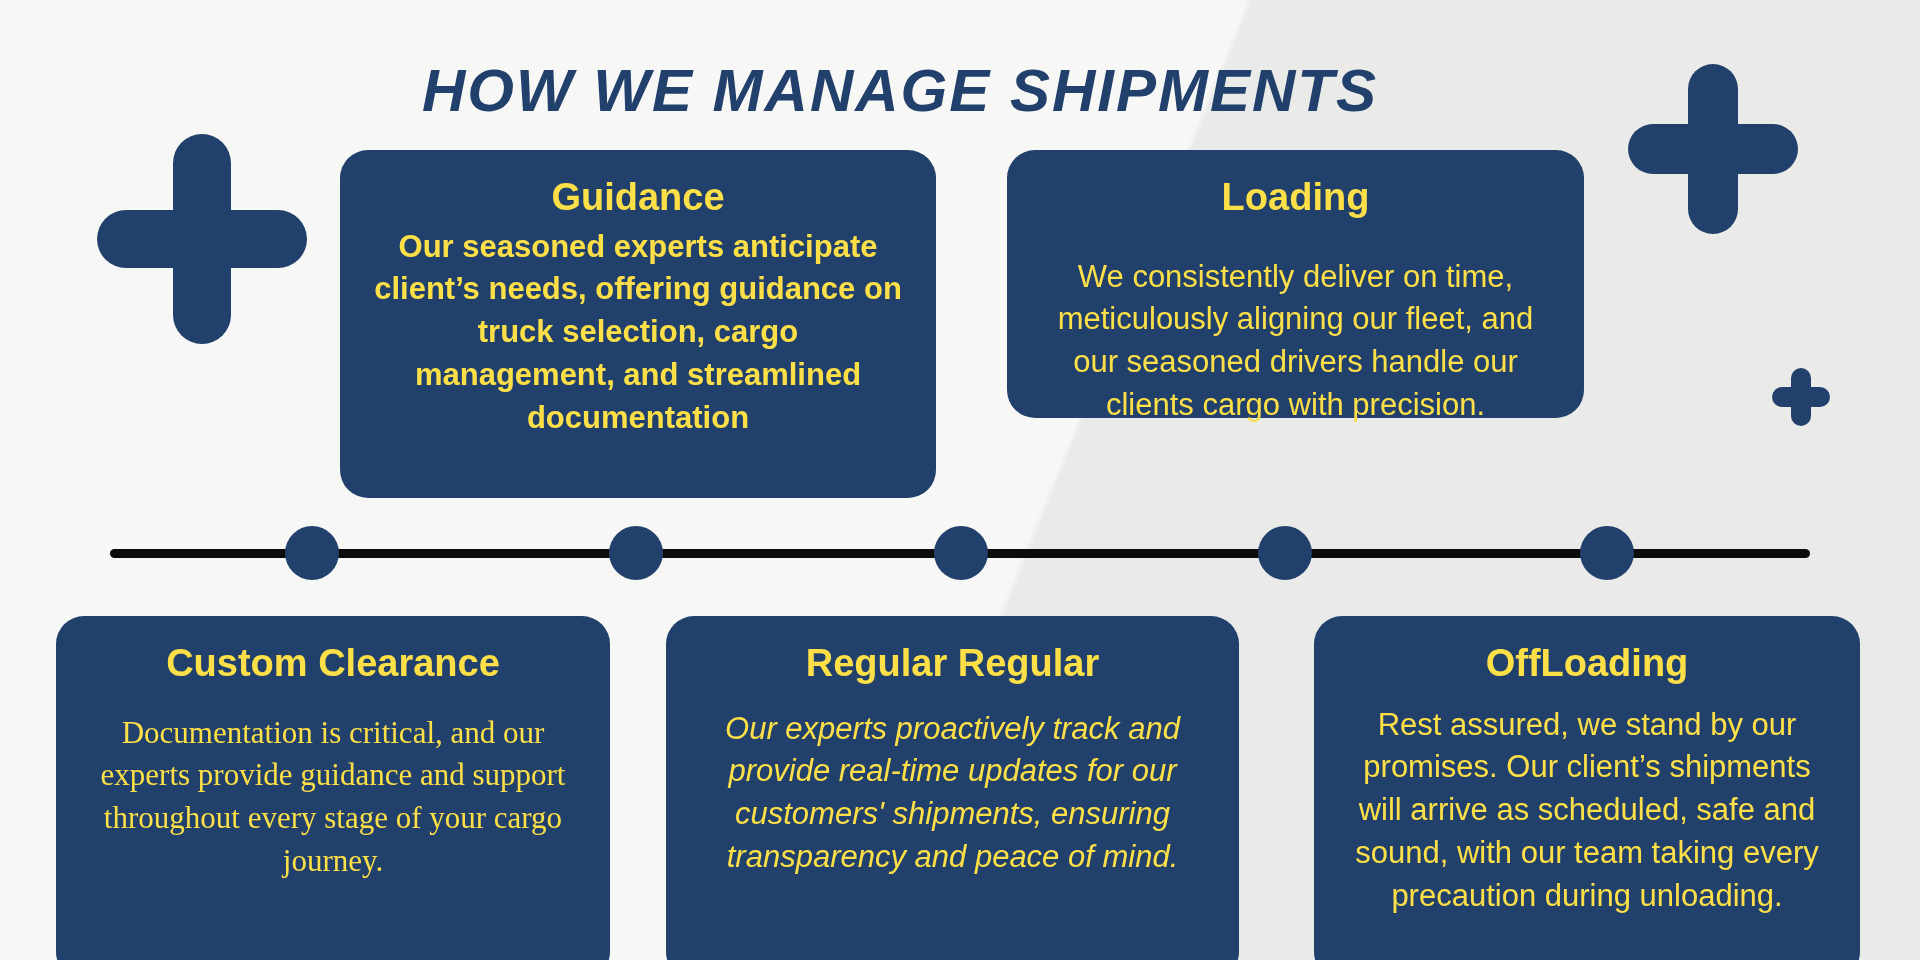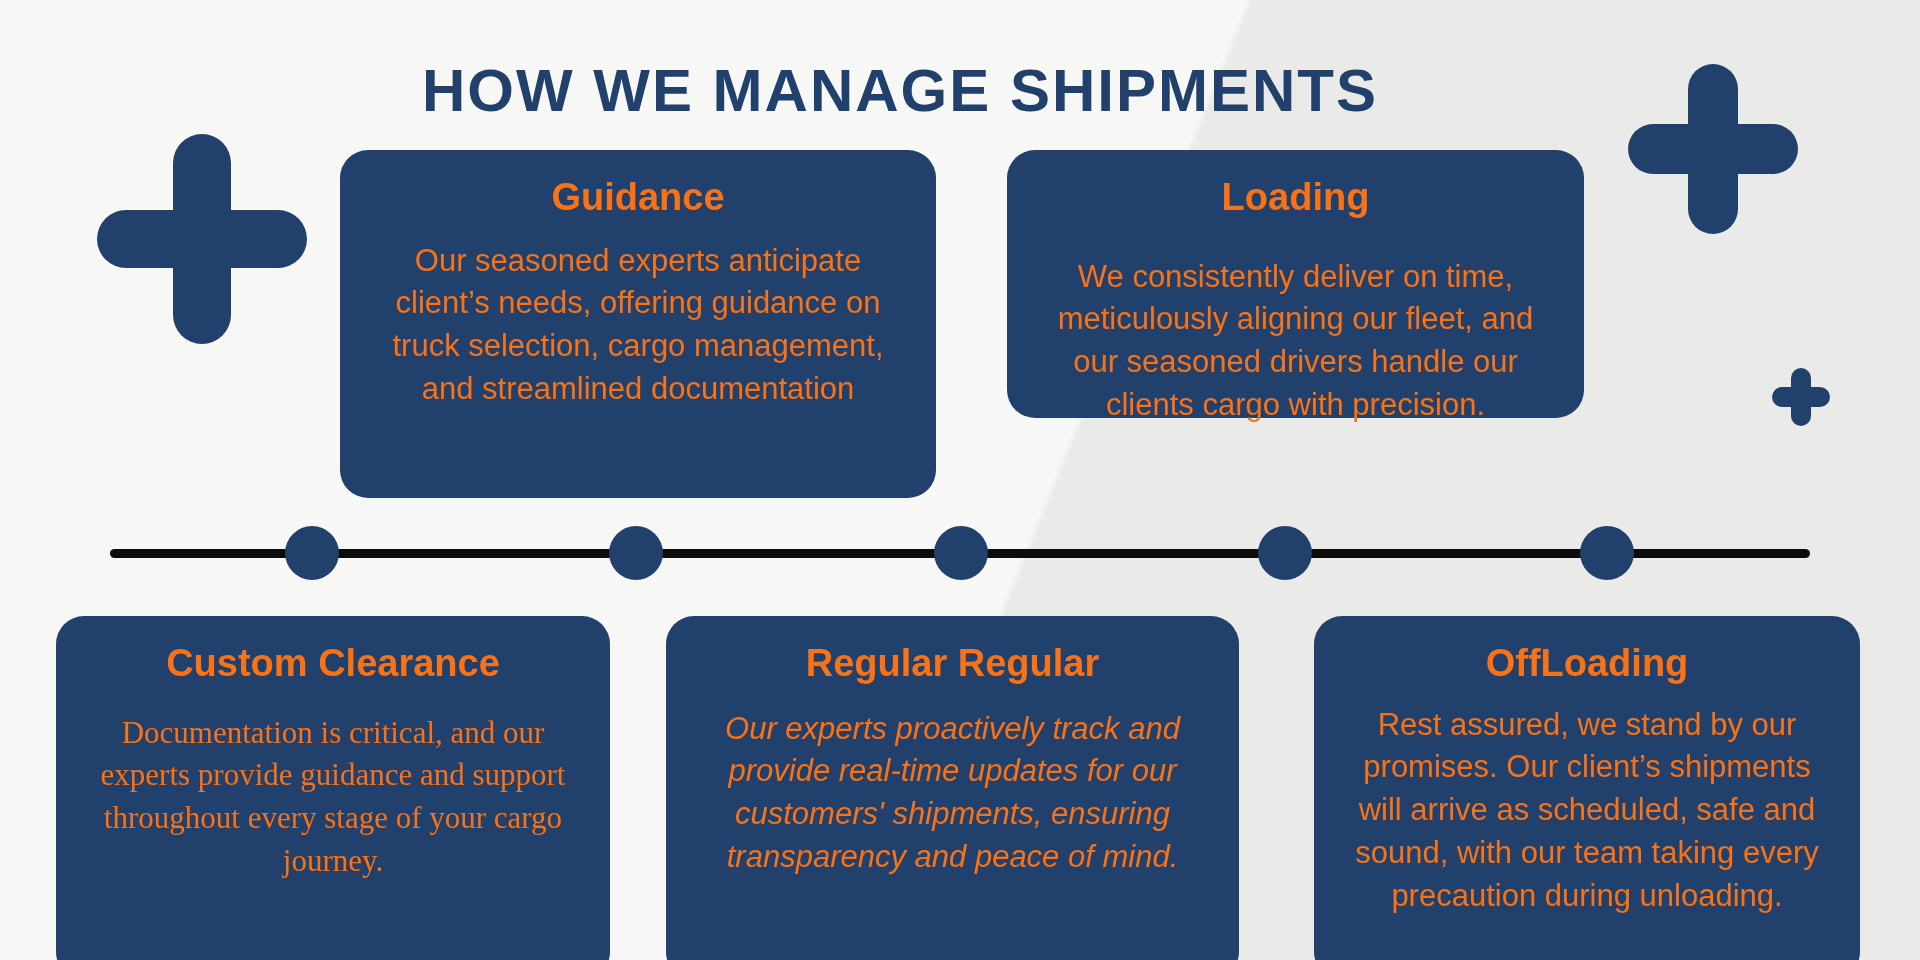--- a/index.html
+++ b/index.html
@@ -22,20 +22,21 @@
 
   
   .page-title {
     position: absolute;
     top: 16px;
     left: 0;
     right: 120px;
     text-align: center;
     font-size: 60px;
     font-weight: 700;
+    font-style: italic;
     letter-spacing: 2px;
     color: #21406b;
   }
 
   
   .plus { position: absolute; }
   .plus .bar-h,
   .plus .bar-v {
     position: absolute;
     background: #21406b;
@@ -86,21 +87,21 @@
   .dot-2 { left: 609px; }
   .dot-3 { left: 934px; }
   .dot-4 { left: 1258px; }
   .dot-5 { left: 1580px; }
 
   
   .card {
     position: absolute;
     background: #21406b;
     border-radius: 28px;
-    color: #f97316;
+    color: #fde047;
     text-align: center;
     box-sizing: border-box;
     padding: 26px 34px 20px 34px;
     display: flex;
     flex-direction: column;
     align-items: center;
   }
   .card-title {
     font-size: 38px;
     font-weight: 700;
@@ -108,21 +109,21 @@
     margin: 0;
   }
   .card-body {
     font-size: 31px;
     line-height: 1.38;
     font-weight: 400;
     margin: 0;
   }
 
   .card-guidance        { left: 340px;  top: 150px; width: 596px; height: 348px; }
-  .card-guidance .card-body { margin-top: 20px; }
+  .card-guidance .card-body { margin-top: 6px; font-weight: bold; }
 
   .card-loading         { left: 1007px; top: 150px; width: 577px; height: 268px; }
   .card-loading .card-body { margin-top: 36px; }
 
   .card-custom-clearance { left: 56px;   top: 616px; width: 554px; height: 364px; }
   .card-custom-clearance .card-body { margin-top: 26px; font-family: Liberation Serif, serif; }
 
   .card-regular-tracking { left: 666px;  top: 616px; width: 573px; height: 364px; }
   .card-regular-tracking .card-body { margin-top: 22px; font-style: italic; }
 

